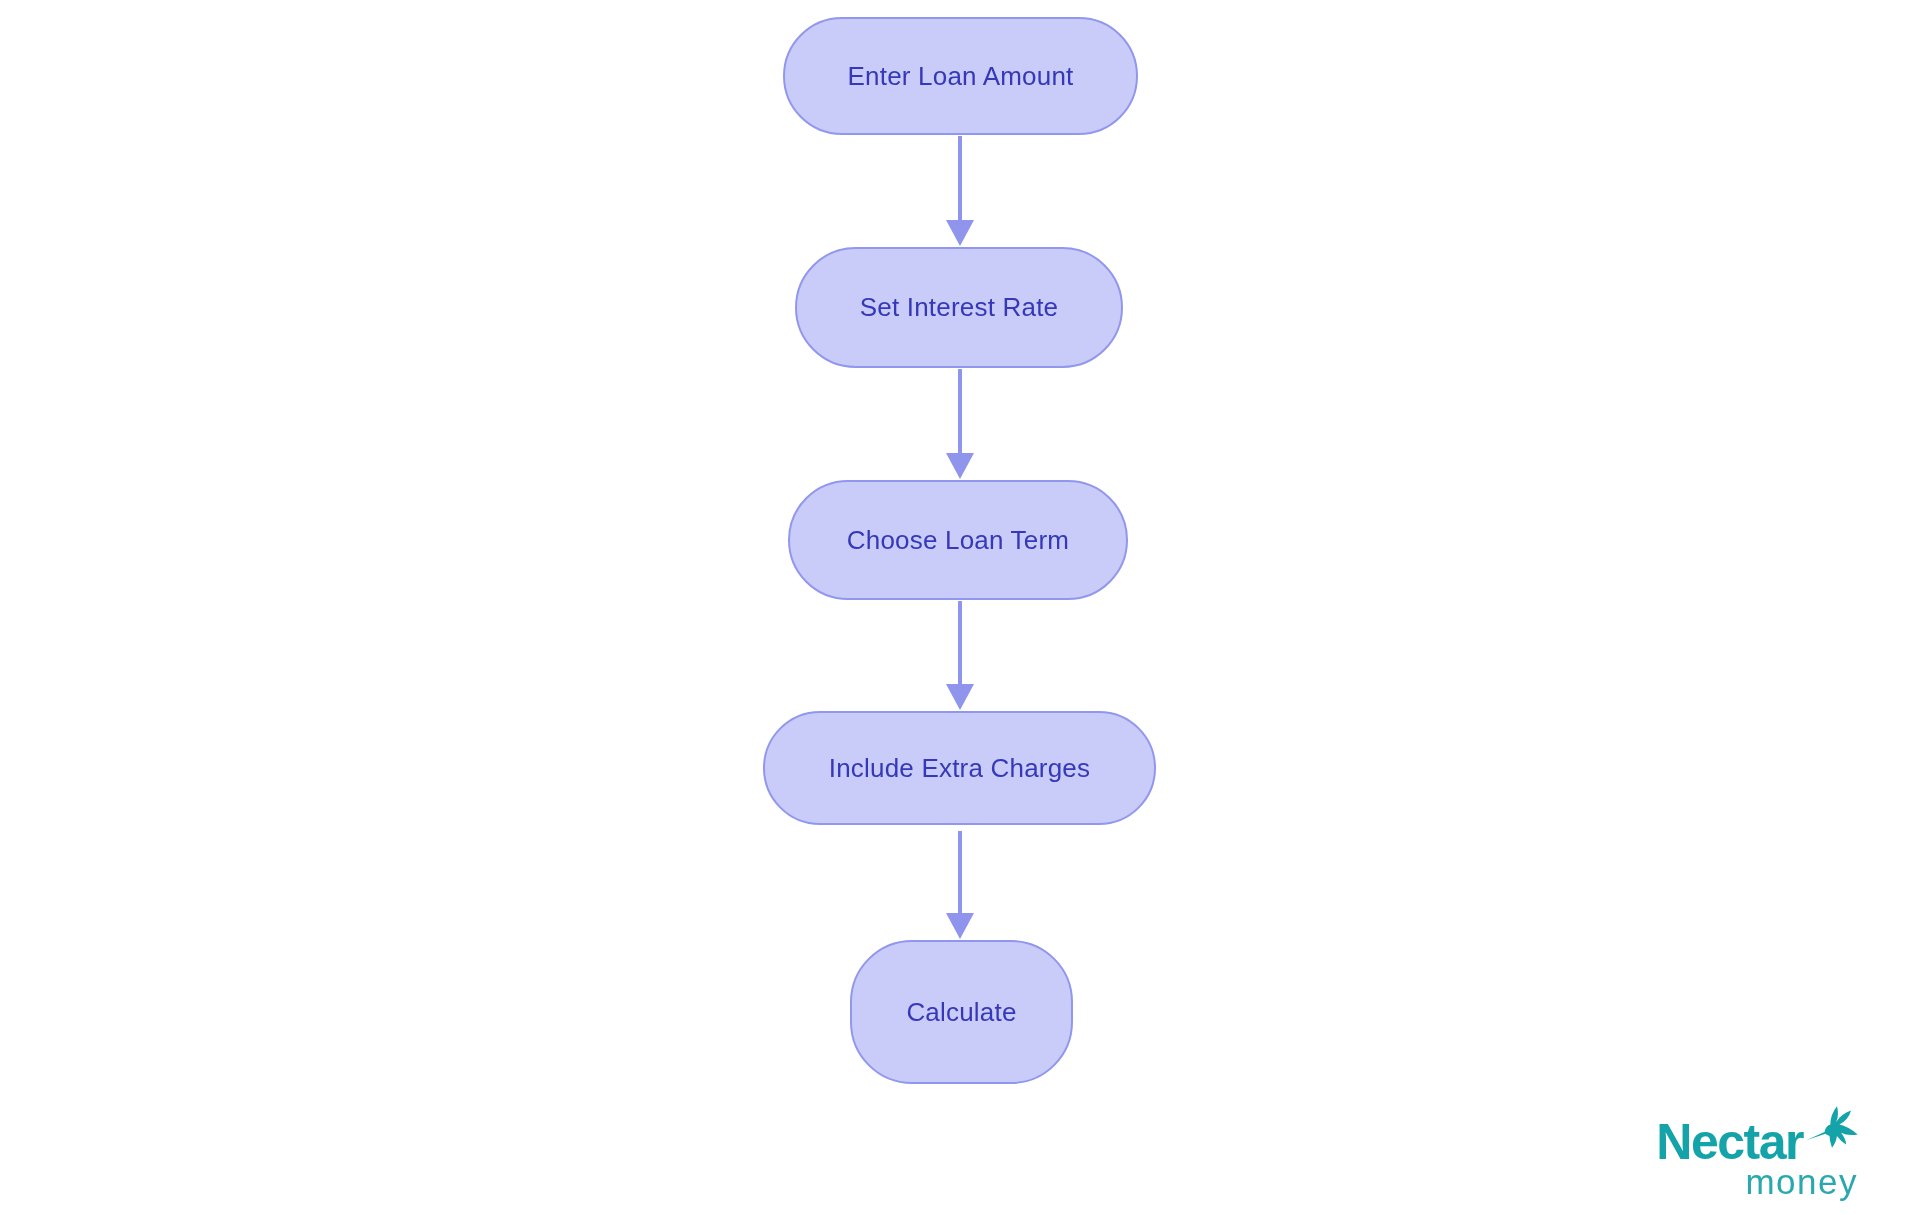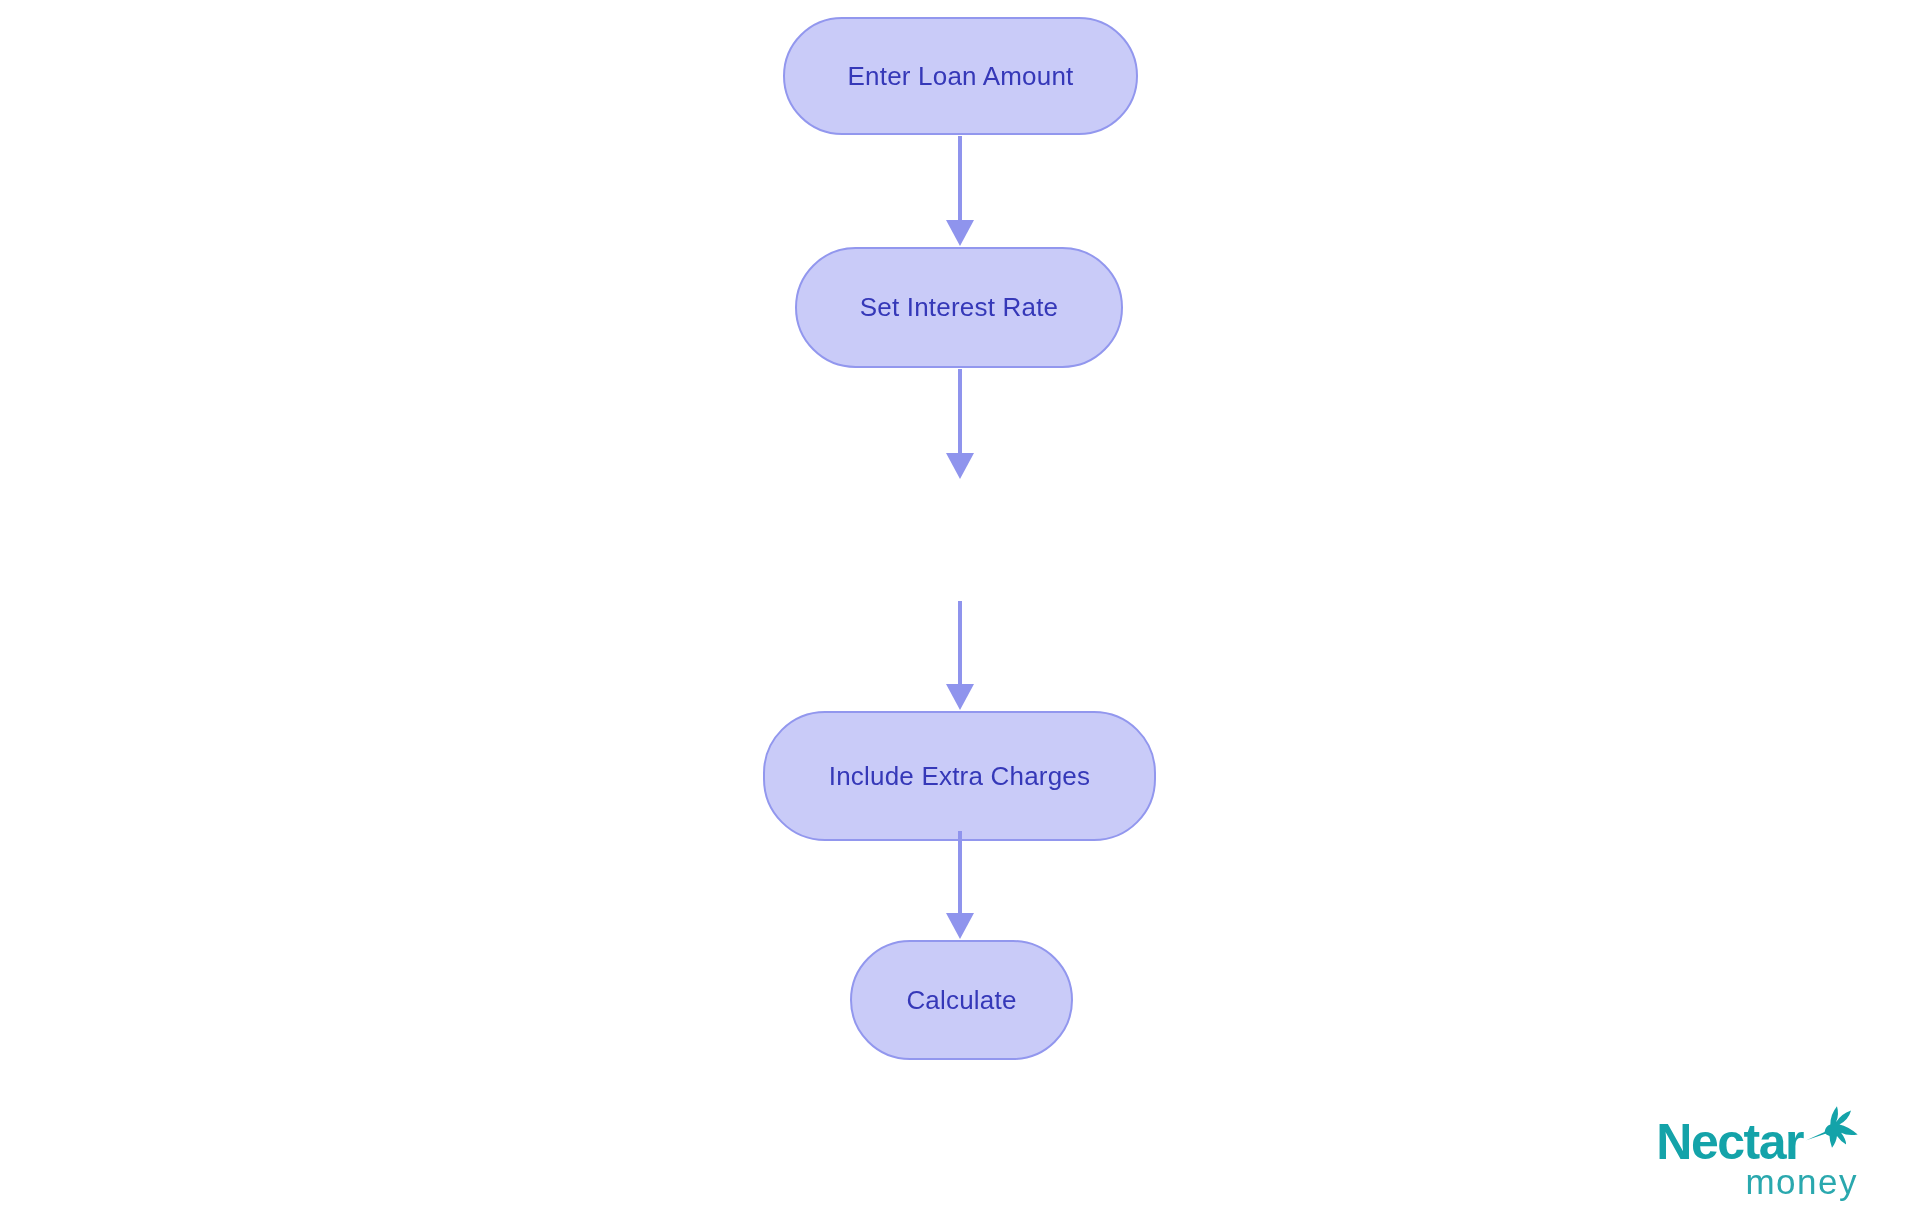--- a/index.html
+++ b/index.html
@@ -32,22 +32,22 @@
     border: 2px solid var(--node-border);
     border-radius: 62px;
     color: var(--node-text);
     font-size: 26px;
     letter-spacing: 0.2px;
     white-space: nowrap;
   }
   #node-1 { left: 783px; top: 17px;  width: 355px; height: 118px; }
   #node-2 { left: 795px; top: 247px; width: 328px; height: 121px; }
   #node-3 { left: 788px; top: 480px; width: 340px; height: 120px; }
-  #node-4 { left: 763px; top: 711px; width: 393px; height: 130px; }
-  #node-5 { left: 850px; top: 940px; width: 223px; height: 120px; text-align: right; }
+  #node-4 { left: 763px; top: 711px; width: 393px; height: 114px; }
+  #node-5 { left: 850px; top: 940px; width: 223px; height: 144px; text-align: right; }
 
   .arrow {
     position: absolute;
     left: 946px;
     width: 28px;
     display: flex;
     flex-direction: column;
     align-items: center;
   }
   #arrow-1 { top: 136px; height: 110px; }
@@ -118,20 +118,23 @@
 
   <div class="flow-node" id="node-2">
     <span>Set Interest Rate</span>
   </div>
 
   <div class="arrow" id="arrow-2">
     <div class="arrow-line"></div>
     <div class="arrow-head"></div>
   </div>
 
+  <div class="flow-node" id="node-3">
+    <span>Choose Loan Term</span>
+  </div>
 
   <div class="arrow" id="arrow-3">
     <div class="arrow-line"></div>
     <div class="arrow-head"></div>
   </div>
 
   <div class="flow-node" id="node-4">
     <span>Include Extra Charges</span>
   </div>
 

